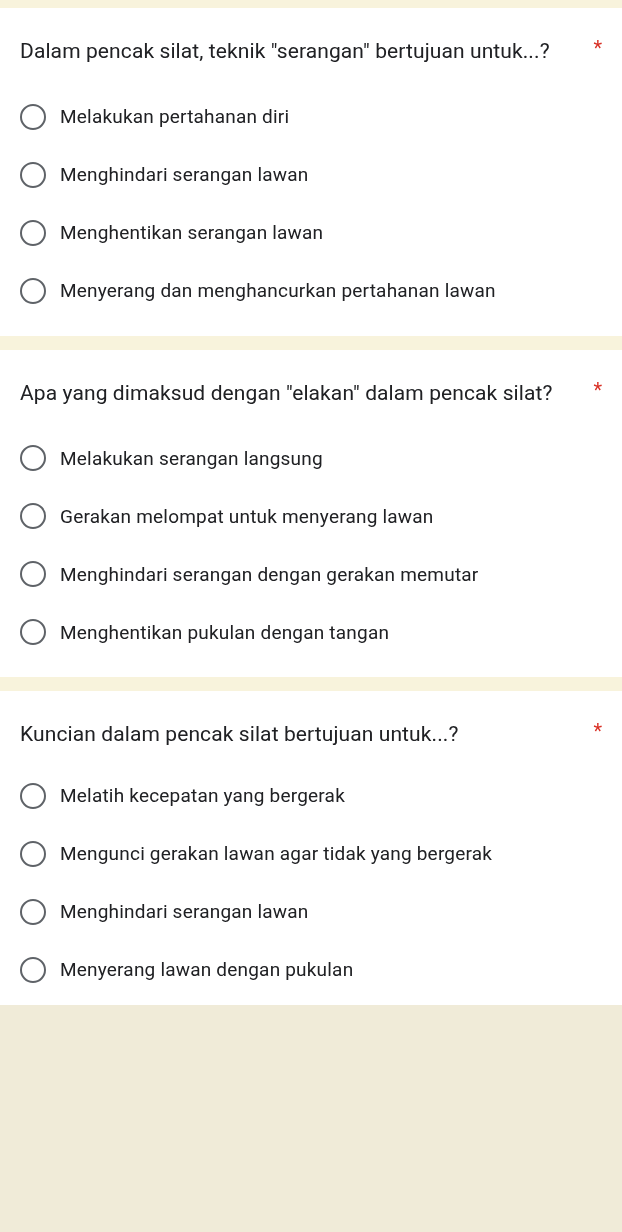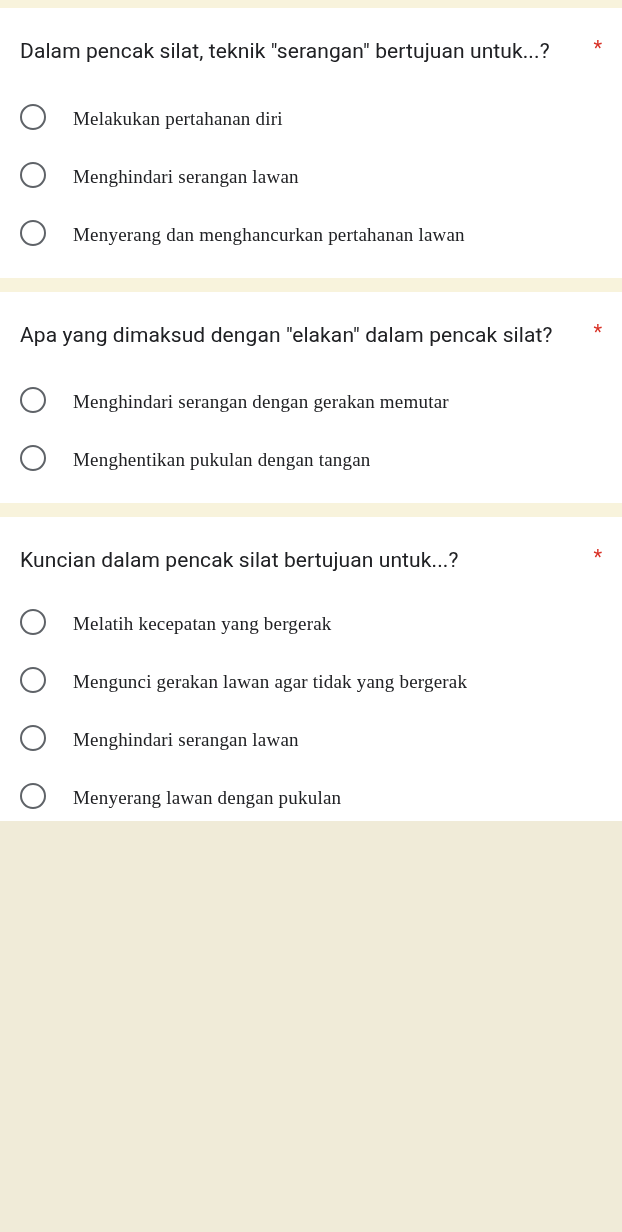--- a/index.html
+++ b/index.html
@@ -36,24 +36,23 @@
     line-height: 1.2;
     margin-left: 6px;
   }
   .options {
     display: flex;
     flex-direction: column;
     gap: 32px;
   }
   .option {
     display: flex;
-    align-items: flex-end;
-    gap: 27px;
+    align-items: center;
+    gap: 14px;
     cursor: pointer;
-    font-family: Liberation Serif, serif;
   }
   .radio-circle {
     width: 26px;
     height: 26px;
     border: 2.5px solid #5f6368;
     border-radius: 50%;
     flex-shrink: 0;
   }
   .option-label {
     font-size: 19px;
@@ -79,47 +78,59 @@
     <div class="option">
       <div class="radio-circle"></div>
       <div class="option-label">Melakukan pertahanan diri</div>
     </div>
     <div class="option">
       <div class="radio-circle"></div>
       <div class="option-label">Menghindari serangan lawan</div>
     </div>
     <div class="option">
       <div class="radio-circle"></div>
+      <div class="option-label">Menghentikan serangan lawan</div>
+    </div>
+    <div class="option">
+      <div class="radio-circle"></div>
       <div class="option-label">Menyerang dan menghancurkan pertahanan lawan</div>
     </div>
   </div>
 </div>
 
 <div class="separator"></div>
 
 <div class="card">
   <div class="question-header">
     <div class="question-text">Apa yang dimaksud dengan "elakan" dalam pencak silat?</div>
     <div class="required-asterisk">*</div>
   </div>
   <div class="options">
     <div class="option">
       <div class="radio-circle"></div>
+      <div class="option-label">Melakukan serangan langsung</div>
+    </div>
+    <div class="option">
+      <div class="radio-circle"></div>
+      <div class="option-label">Gerakan melompat untuk menyerang lawan</div>
+    </div>
+    <div class="option">
+      <div class="radio-circle"></div>
       <div class="option-label">Menghindari serangan dengan gerakan memutar</div>
     </div>
     <div class="option">
       <div class="radio-circle"></div>
       <div class="option-label">Menghentikan pukulan dengan tangan</div>
     </div>
   </div>
 </div>
 
 <div class="separator"></div>
 
-<div class="card" style="padding-bottom:12px;">
+<div class="card" style="padding-bottom:22px;">
   <div class="question-header" style="margin-bottom:32px;">
     <div class="question-text">Kuncian dalam pencak silat bertujuan untuk...?</div>
     <div class="required-asterisk">*</div>
   </div>
   <div class="options">
     <div class="option">
       <div class="radio-circle"></div>
       <div class="option-label">Melatih kecepatan yang bergerak</div>
     </div>
     <div class="option">

